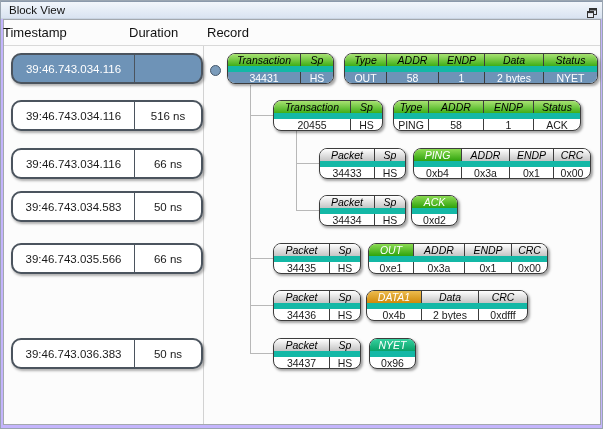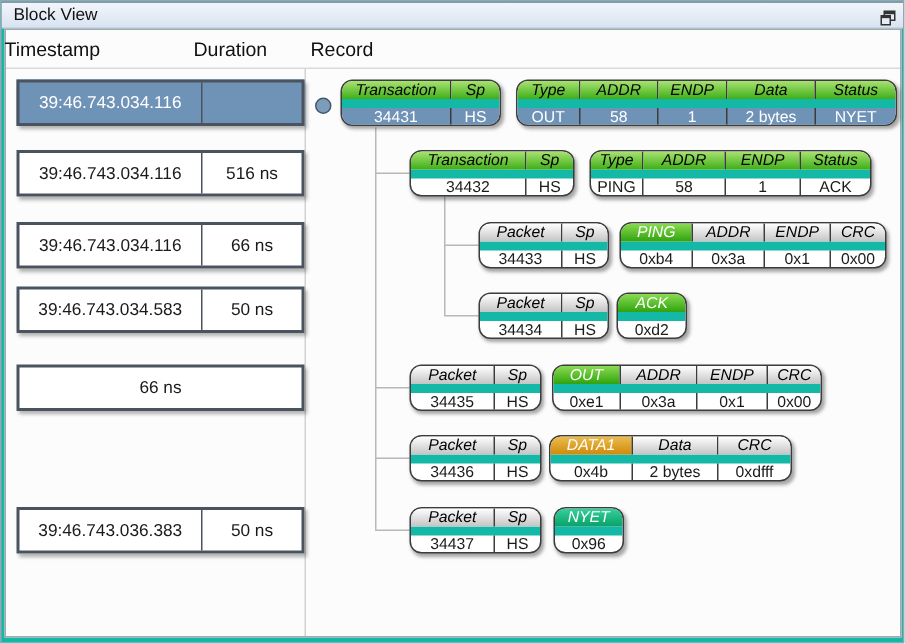--- a/index.html
+++ b/index.html
@@ -1,29 +1,29 @@
 <!DOCTYPE html>
 <html><head>
 <meta charset="utf-8">
 <style>
   html,body{margin:0;padding:0;background:#ffffff;}
-  .panel{position:relative;width:603px;height:429px;background:#14b8a6;
+  .panel{position:relative;width:603px;height:429px;background:#c4b5fd;
     font-family:"Liberation Sans","DejaVu Sans",sans-serif;color:#1a1a1a;overflow:hidden;
     border:1px solid #9aa5b1;box-sizing:border-box;}
   .titlebar{position:absolute;left:0;top:0;width:603px;height:18px;
     background:linear-gradient(#f2f6fb,#d9e3f1);border-top:1px solid #8b99ab;border-bottom:1px solid #c9d4e2;box-sizing:border-box;}
   .title{position:absolute;left:8px;top:2px;font-size:11.5px;color:#111;}
   .floatbtn{position:absolute;right:6px;top:3px;width:12px;height:12px;cursor:pointer;}
   .content{position:absolute;left:2px;top:18px;width:598px;height:406px;
     background:#fcfcfc;border:1px solid #a3a8ae;box-sizing:border-box;}
   .colhead{position:absolute;top:24px;font-size:13px;color:#111;}
   .headline{position:absolute;left:3px;top:44px;width:596px;height:1px;background:#d9d9d9;}
   .vsep{position:absolute;left:202px;top:45px;width:1px;height:378px;background:#d2d2d2;}
   
-  .tsbox{position:absolute;left:10px;width:192px;height:31px;border:2px solid #4b545e;border-radius:0;
+  .tsbox{position:absolute;left:10px;width:192px;height:31px;border:2px solid #4b545e;border-radius:10px;
     background:#ffffff;display:flex;box-sizing:border-box;box-shadow:1.5px 2px 2.5px rgba(0,0,0,0.30);cursor:default;}
   .tsbox .ts{width:121px;border-right:1.5px solid #4b545e;display:flex;align-items:center;justify-content:center;font-size:11.5px;}
   .tsbox .dur{flex:1;display:flex;align-items:center;justify-content:center;font-size:11.5px;}
   .tsbox.sel{background:#6e93b7;color:#ffffff;}
   
   .blk{position:absolute;height:31px;border:1.5px solid #3c3c3c;border-radius:8px;background:#ffffff;
     display:flex;flex-direction:column;box-sizing:border-box;overflow:hidden;box-shadow:1.5px 2px 2.5px rgba(0,0,0,0.35);cursor:default;}
   .hr{display:flex;height:14px;border-bottom:6px solid #14b8a6;font-style:italic;}
   .vr{display:flex;flex:1;}
   .c{display:flex;align-items:center;justify-content:center;font-size:10.5px;border-right:1px solid #3c3c3c;box-sizing:border-box;white-space:nowrap;}
@@ -72,20 +72,21 @@
   </div>
   <div class="tsbox" style="top:147px">
     <span class="ts">39:46.743.034.116</span>
     <span class="dur">66 ns</span>
   </div>
   <div class="tsbox" style="top:190px">
     <span class="ts">39:46.743.034.583</span>
     <span class="dur">50 ns</span>
   </div>
   <div class="tsbox" style="top:242px">
+    <span class="ts">39:46.743.035.566</span>
     <span class="dur">66 ns</span>
   </div>
   <div class="tsbox" style="top:337px">
     <span class="ts">39:46.743.036.383</span>
     <span class="dur">50 ns</span>
   </div>
 
   <div class="tline" style="left:249px;top:84px;width:1px;height:268px"></div>
   <div class="tline" style="left:249px;top:114px;width:23px;height:1px"></div>
   <div class="tline" style="left:249px;top:257px;width:23px;height:1px"></div>
@@ -123,21 +124,21 @@
       <span class="c last">NYET</span>
     </div>
   </div>
 
   <div class="blk" style="left:272px;top:99px;width:110px">
     <div class="hr">
       <span class="c hg" style="width:77px">Transaction</span>
       <span class="c hg last">Sp</span>
     </div>
     <div class="vr">
-      <span class="c" style="width:77px">34432</span>
+      <span class="c" style="width:77px">20455</span>
       <span class="c last">HS</span>
     </div>
   </div>
   <div class="blk" style="left:392px;top:99px;width:188px">
     <div class="hr">
       <span class="c hg" style="width:35px">Type</span>
       <span class="c hg" style="width:55px">ADDR</span>
       <span class="c hg" style="width:50px">ENDP</span>
       <span class="c hg last">Status</span>
     </div>

